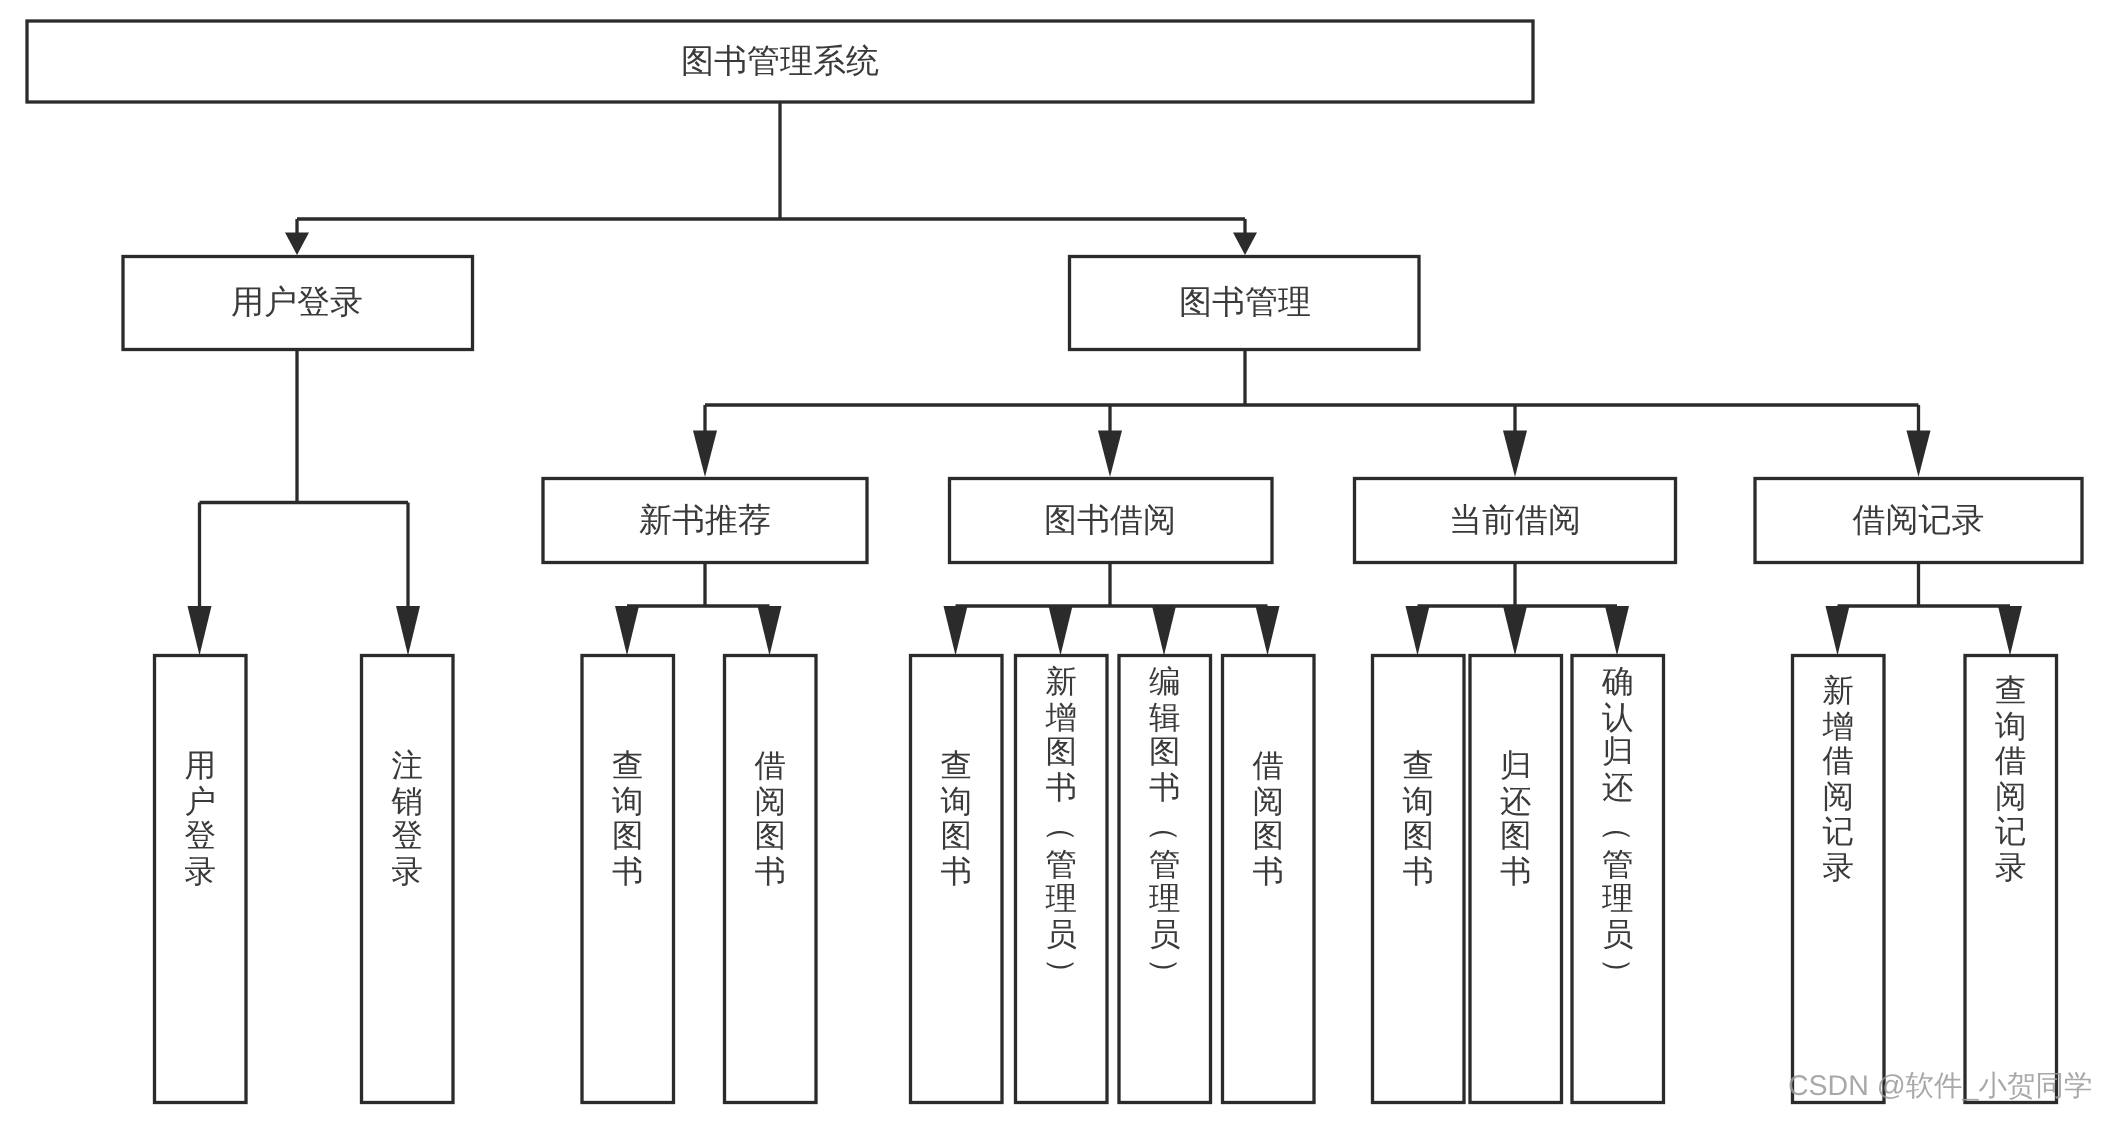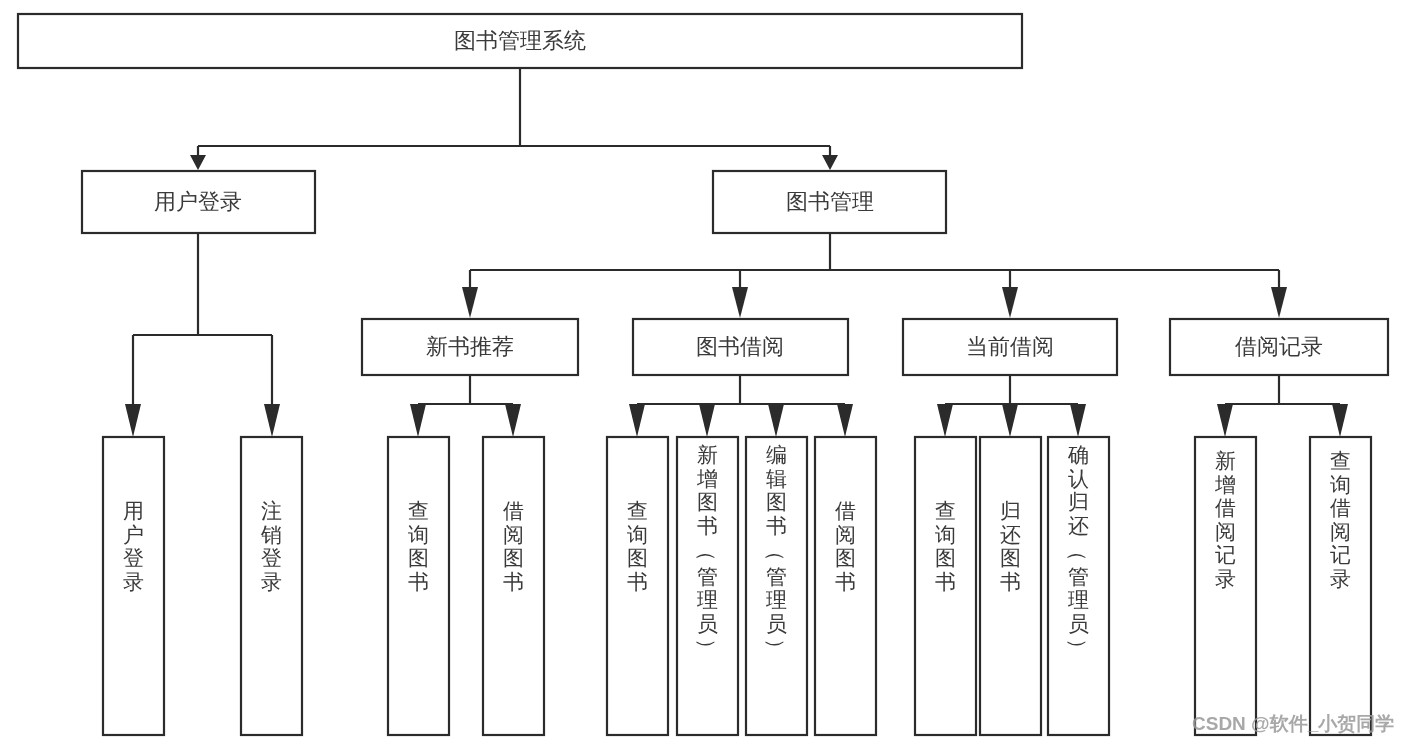--- a/index.html
+++ b/index.html
@@ -69,21 +69,20 @@
   .vlabel span.ch {
     display: block;
   }
   .watermark {
     position: absolute;
     font-family: "Liberation Sans", "DejaVu Sans", sans-serif;
     font-size: 19px;
     color: #9a9a9a;
     white-space: pre;
     opacity: 0.85;
-    font-weight: bold;
   }
 </style>
 </head>
 <body>
 
 <div id="diagram-root">
 
   <svg class="flow" viewBox="0 0 1405 747" xmlns="http://www.w3.org/2000/svg">
 
     <g>

